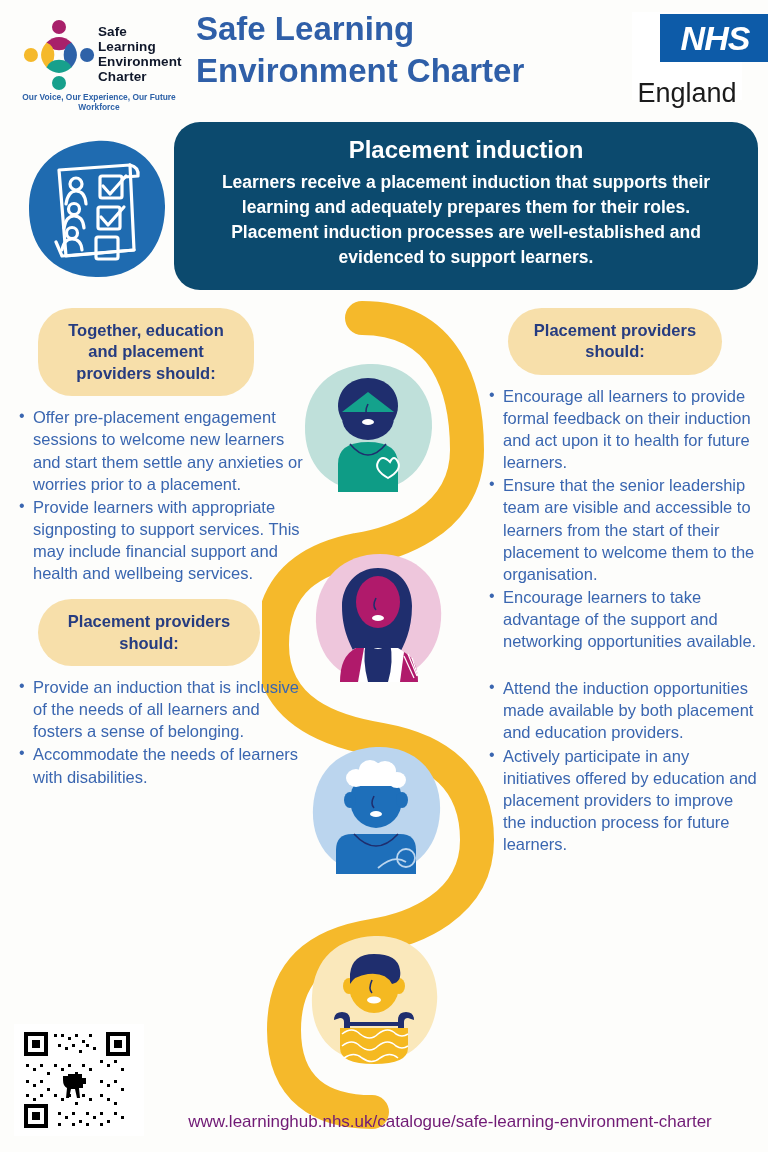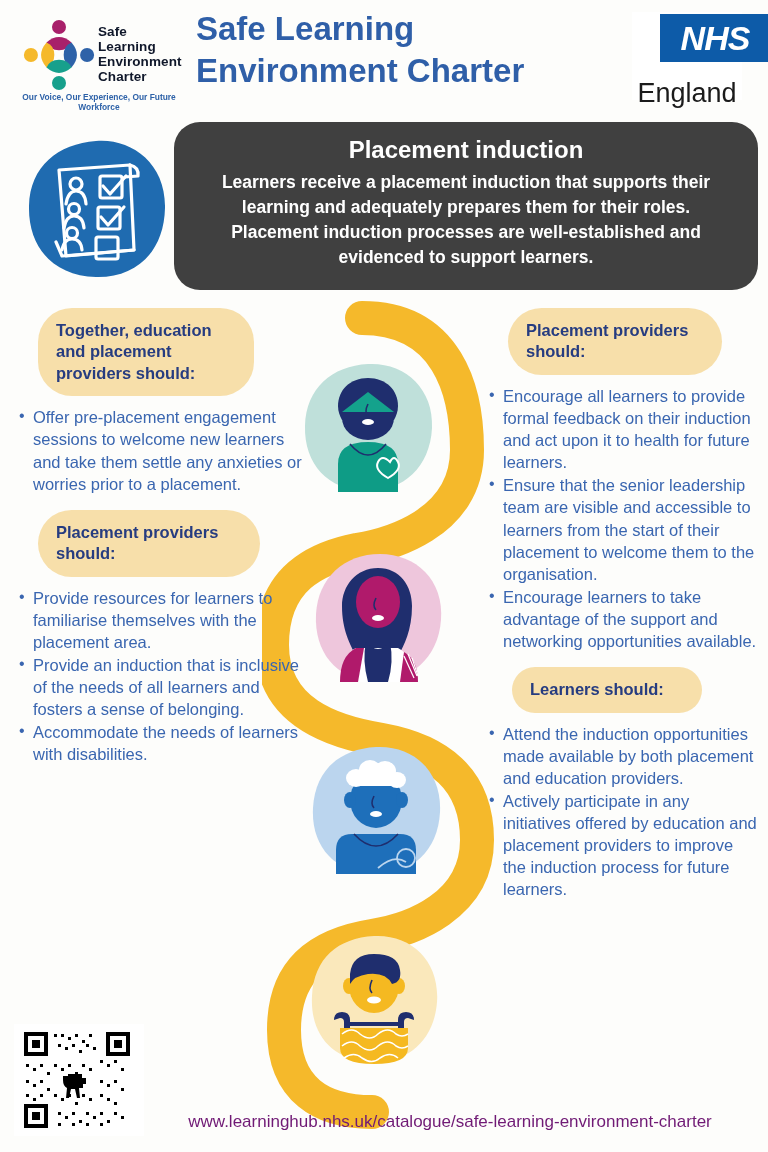--- a/index.html
+++ b/index.html
@@ -26,32 +26,32 @@
   .nhs-logo{position:absolute;left:632px;top:12px;width:110px;height:88px;background:#fff;}
   .nhs-blue{position:absolute;left:0;top:2px;width:110px;height:48px;background:#0D5BA8;
     color:#ffffff;font-weight:bold;font-style:italic;font-size:34px;
     display:flex;align-items:center;justify-content:center;letter-spacing:-1px;margin-left:28px;}
   .nhs-eng{position:absolute;left:0;top:52px;width:110px;height:34px;color:#1b1b1b;
     font-weight:normal;font-size:27px;display:flex;align-items:center;justify-content:center;margin-top:12px;}
 
   
   .icon-blob{position:absolute;left:26px;top:138px;width:142px;height:142px;}
   .banner{position:absolute;left:174px;top:122px;width:584px;height:168px;
-    background:#404040;border-radius:26px;box-sizing:border-box;padding:10px 24px 8px;}
+    background:#0c4a6e;border-radius:26px;box-sizing:border-box;padding:10px 24px 8px;}
   .banner-title{color:#fff;font-weight:bold;font-size:24px;text-align:center;margin:4px 0 6px;}
   .banner-body{color:#fff;font-weight:bold;font-size:17.5px;line-height:1.42;text-align:center;}
 
   
   .col{position:absolute;}
   .col-left{left:16px;top:308px;width:290px;}
   .col-right{left:486px;top:308px;width:272px;}
 
   .pill{display:block;background:#F7DFAA;border-radius:34px;
     color:#263C80;font-weight:bold;font-size:16.5px;line-height:1.3;
-    text-align:left;padding:12px 18px;box-sizing:border-box;}
+    text-align:center;padding:12px 18px;box-sizing:border-box;}
   .pill-l1{width:216px;margin-left:22px;}
   .pill-l2{width:222px;margin-left:22px;}
   .pill-r1{width:214px;margin-left:22px;}
   .pill-r2{width:190px;margin-left:26px;}
 
   ul.bullets{list-style:none;margin:10px 0 0;padding:0;}
   ul.bullets li{position:relative;padding-left:17px;margin-bottom:1px;
     color:#3A66B0;font-size:16.5px;line-height:1.34;}
   ul.bullets li:before{content:"•";position:absolute;left:3px;top:-1px;
     color:#3A66B0;font-size:16px;}
@@ -215,44 +215,43 @@
         <path d="M38 104 q10 -8 18 0 q10 8 18 0 q10 -8 18 0 q6 4 12 0"></path>
         <path d="M38 116 q10 -8 18 0 q10 8 18 0 q10 -8 18 0 q6 4 12 0"></path>
         <path d="M40 128 q10 -7 18 0 q10 7 18 0 q10 -7 18 0"></path>
       </g>
     </svg>
   </div>
 
   <div class="col col-left">
     <div class="pill pill-l1">Together, education and placement providers should:</div>
     <ul class="bullets">
-      <li>Offer pre-placement engagement sessions to welcome new learners and take them settle any anxieties or worries prior to a placement.</li>
+      <li>Offer pre-placement engagement sessions to welcome new learners and start them settle any anxieties or worries prior to a placement.</li>
+      <li>Provide learners with appropriate signposting to support services. This may include financial support and health and wellbeing services.</li>
     </ul>
 
     <div class="gap-a"></div>
 
     <div class="pill pill-l2">Placement providers should:</div>
     <ul class="bullets">
-      <li>Provide resources for learners to familiarise themselves with the placement area.</li>
       <li>Provide an induction that is inclusive of the needs of all learners and fosters a sense of belonging.</li>
       <li>Accommodate the needs of learners with disabilities.</li>
     </ul>
   </div>
 
   <div class="col col-right">
     <div class="pill pill-r1">Placement providers should:</div>
     <ul class="bullets">
       <li>Encourage all learners to provide formal feedback on their induction and act upon it to health for future learners.</li>
       <li>Ensure that the senior leadership team are visible and accessible to learners from the start of their placement to welcome them to the organisation.</li>
       <li>Encourage learners to take advantage of the support and networking opportunities available.</li>
     </ul>
 
     <div class="gap-a"></div>
 
-    <div class="pill pill-r2">Learners should:</div>
     <ul class="bullets">
       <li>Attend the induction opportunities made available by both placement and education providers.</li>
       <li>Actively participate in any initiatives offered by education and placement providers to improve the induction process for future learners.</li>
     </ul>
   </div>
 
   <div class="qr">
     <svg width="130" height="112" viewBox="0 0 130 112">
       <rect x="0" y="0" width="130" height="112" fill="#ffffff"></rect>
       <g fill="#000000">

